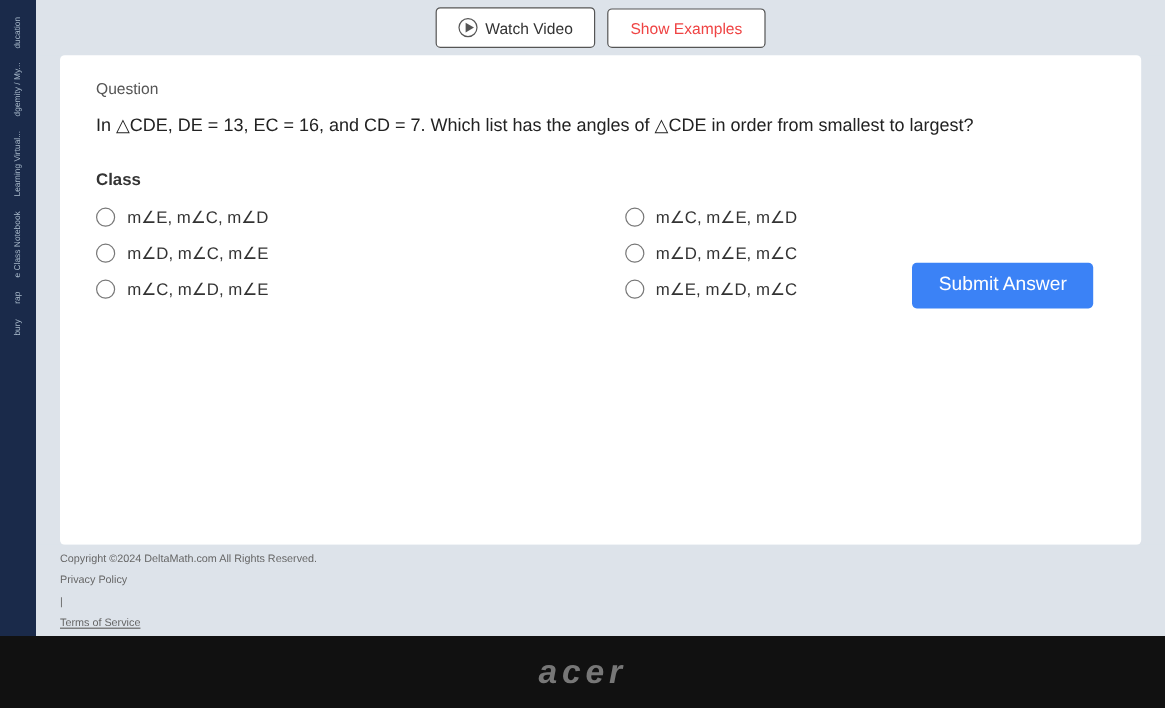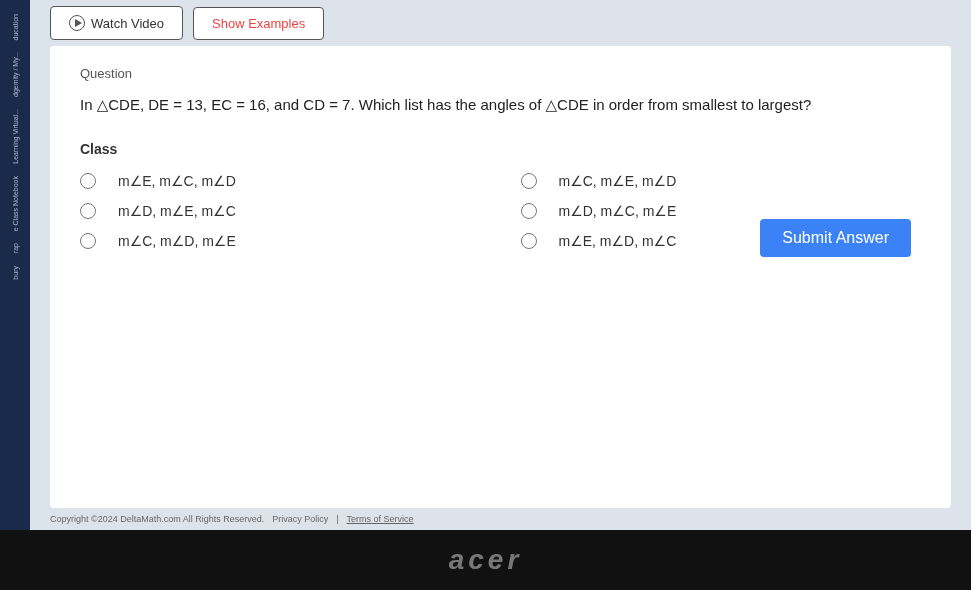--- a/index.html
+++ b/index.html
@@ -47,21 +47,21 @@
       right: 0;
       bottom: 60px;
       background: #dde3ea;
       display: flex;
       flex-direction: column;
     }
 
     
     .top-bar {
       display: flex;
-      justify-content: flex-start;
+      justify-content: center;
       align-items: center;
       padding: 6px 20px;
       gap: 10px;
       background: #dde3ea;
     }
 
     .btn-watch-video {
       display: flex;
       align-items: center;
       gap: 6px;
@@ -136,21 +136,21 @@
     .answer-grid {
       display: grid;
       grid-template-columns: 1fr 1fr;
       gap: 14px 40px;
       margin-bottom: 20px;
     }
 
     .answer-option {
       display: flex;
       align-items: center;
-      gap: 22px;
+      gap: 10px;
       font-size: 14px;
       color: #333;
       cursor: pointer;
     }
 
     .radio-circle {
       width: 16px;
       height: 16px;
       border: 1.5px solid #777;
       border-radius: 50%;
@@ -182,20 +182,21 @@
       display: flex;
       justify-content: space-between;
       align-items: center;
       font-size: 9px;
       color: #666;
     }
 
     .footer-links {
       display: flex;
       gap: 8px;
+      flex-direction: column;
     }
 
     
     .taskbar {
       position: absolute;
       left: 30px;
       right: 0;
       bottom: 0;
       height: 60px;
       background: #1a1a1a;
@@ -327,26 +328,26 @@
       </label>
       <label class="answer-option">
 
         <span class="radio-circle"></span>
         <span>m∠C, m∠E, m∠D</span>
       </label>
 
       <label class="answer-option">
 
         <span class="radio-circle"></span>
+        <span>m∠D, m∠C, m∠E</span>
+      </label>
+      <label class="answer-option">
+
+        <span class="radio-circle"></span>
         <span>m∠D, m∠E, m∠C</span>
-      </label>
-      <label class="answer-option">
-
-        <span class="radio-circle"></span>
-        <span>m∠D, m∠C, m∠E</span>
       </label>
 
       <label class="answer-option">
 
         <span class="radio-circle"></span>
         <span>m∠C, m∠D, m∠E</span>
       </label>
       <label class="answer-option">
 
         <span class="radio-circle"></span>

